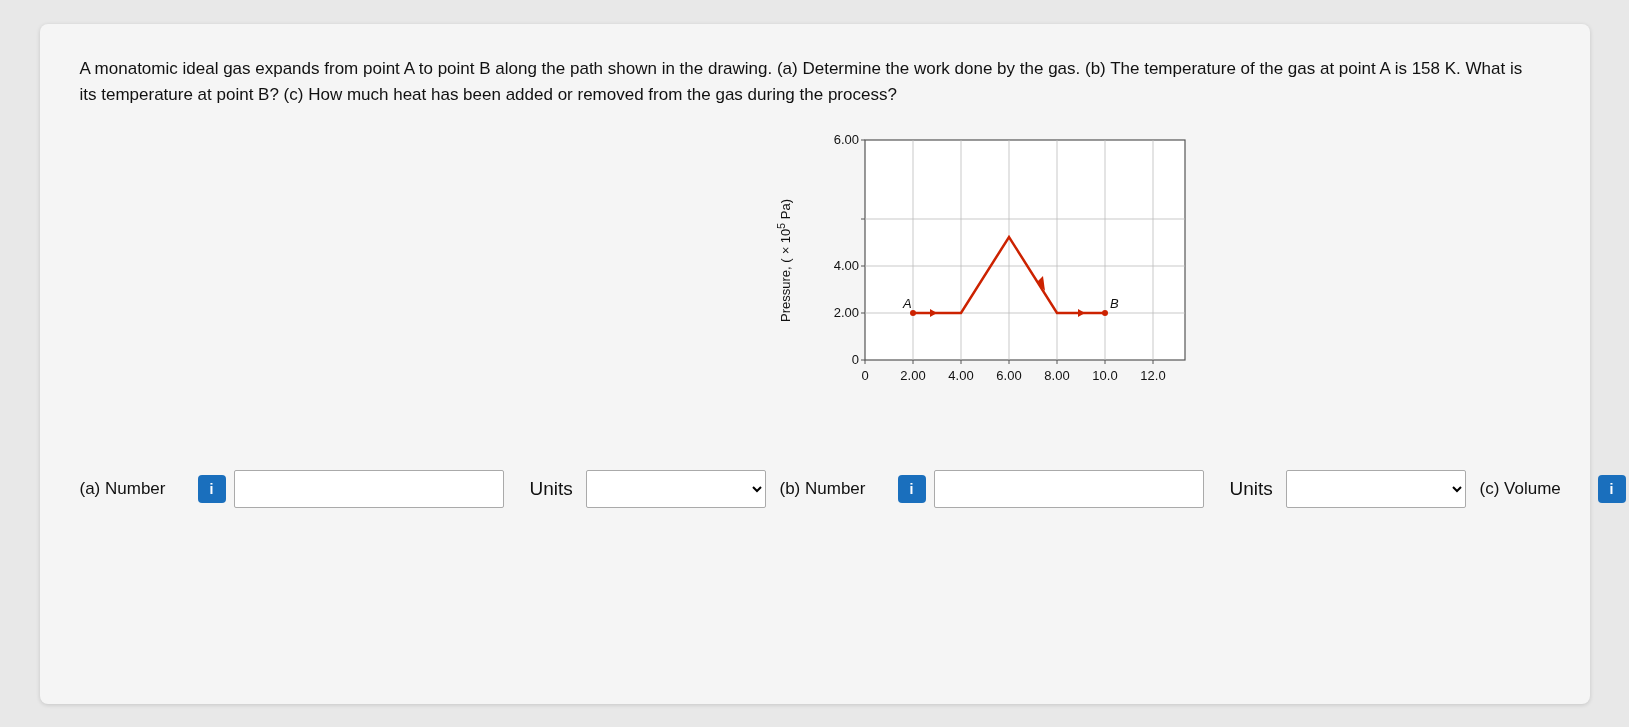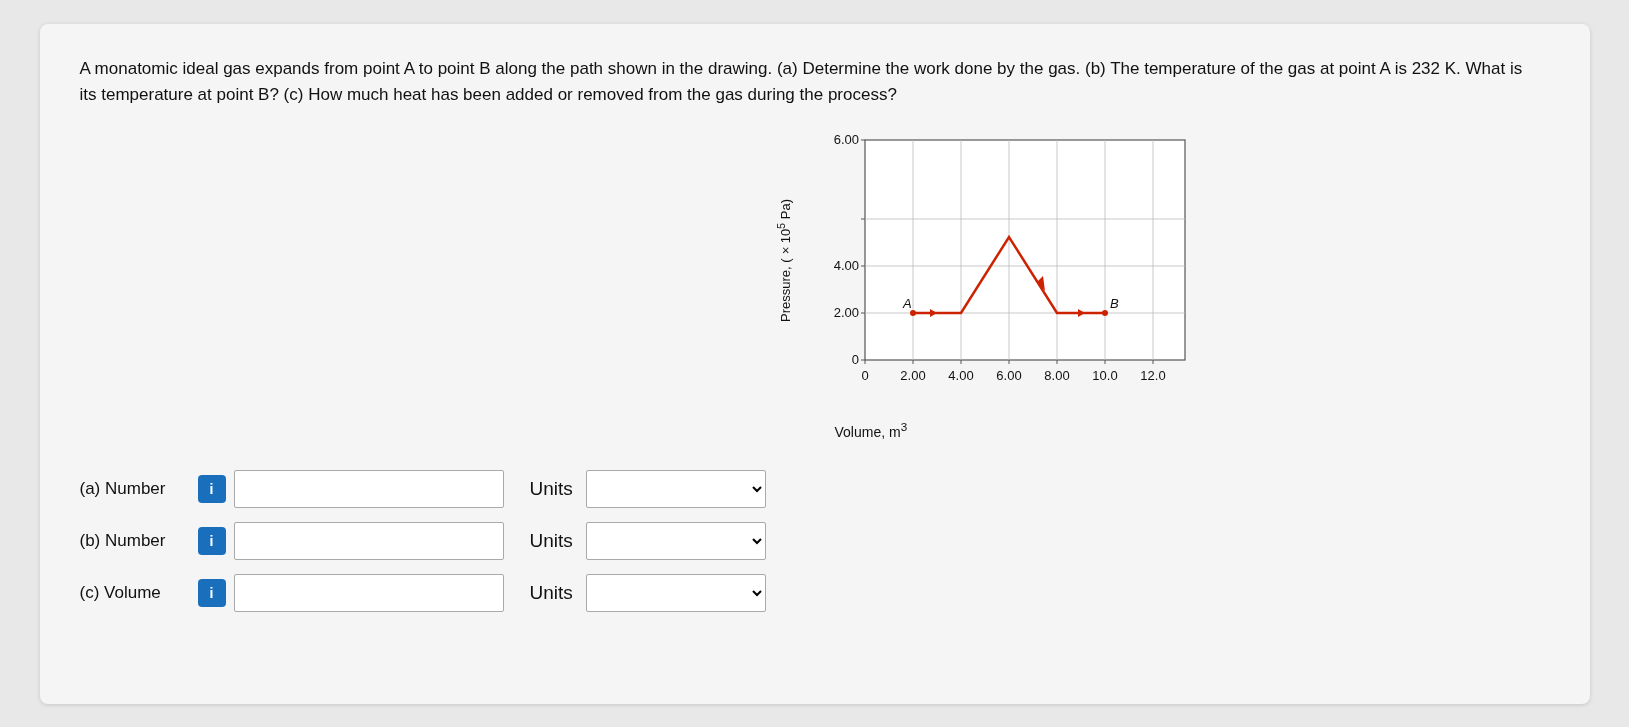--- a/index.html
+++ b/index.html
@@ -51,21 +51,21 @@
       width: 430px;
       height: 310px;
     }
     .chart-svg-container {
       margin-left: 30px;
     }
     
     .answers-area {
       margin-top: 30px;
       display: flex;
-      flex-direction: column;
+      flex-direction: row;
       gap: 14px;
     }
     .answer-row {
       display: flex;
       align-items: center;
       gap: 8px;
     }
     .answer-label {
       font-size: 17px;
       width: 110px;
@@ -106,21 +106,21 @@
       border-radius: 2px;
       font-size: 15px;
       appearance: auto;
       padding: 0 6px;
     }
   </style>
 </head>
 <body>
 
 <div class="card">
-  <p class="problem-text">A monatomic ideal gas expands from point A to point B along the path shown in the drawing. (a) Determine the work done by the gas. (b) The temperature of the gas at point A is 232 K. What is its temperature at point B? (c) How much heat has been added or removed from the gas during the process?</p>
+  <p class="problem-text">A monatomic ideal gas expands from point A to point B along the path shown in the drawing. (a) Determine the work done by the gas. (b) The temperature of the gas at point A is 158 K. What is its temperature at point B? (c) How much heat has been added or removed from the gas during the process?</p>
 
   <div class="content-area">
 
     <div class="left-area"></div>
 
     <div class="chart-area">
       <div class="chart-wrapper">
 
         <div style="position:absolute;left:-10px;top:0;height:260px;display:flex;align-items:center;justify-content:center;">
           <span style="font-size:13px;white-space:nowrap;writing-mode:vertical-lr;transform:rotate(180deg);line-height:1.2;">Pressure, (×10<sup>5</sup> Pa)</span>
@@ -181,23 +181,20 @@
 
             <circle cx="98" cy="183" r="3" fill="#cc2200"></circle>
 
             <text x="295" y="178" font-size="13" fill="#111" font-style="italic">B</text>
 
             <circle cx="290" cy="183" r="3" fill="#cc2200"></circle>
 
           </svg>
         </div>
 
-        <div style="margin-left:50px;margin-top:0;">
-          <span style="font-size:14px;">Volume, m<sup>3</sup></span>
-        </div>
       </div>
     </div>
   </div>
 
   <div class="answers-area">
 
     <div class="answer-row">
       <span class="answer-label">(a) Number</span>
       <button class="info-btn">i</button>
       <input class="number-input" type="text" value="" style="">

